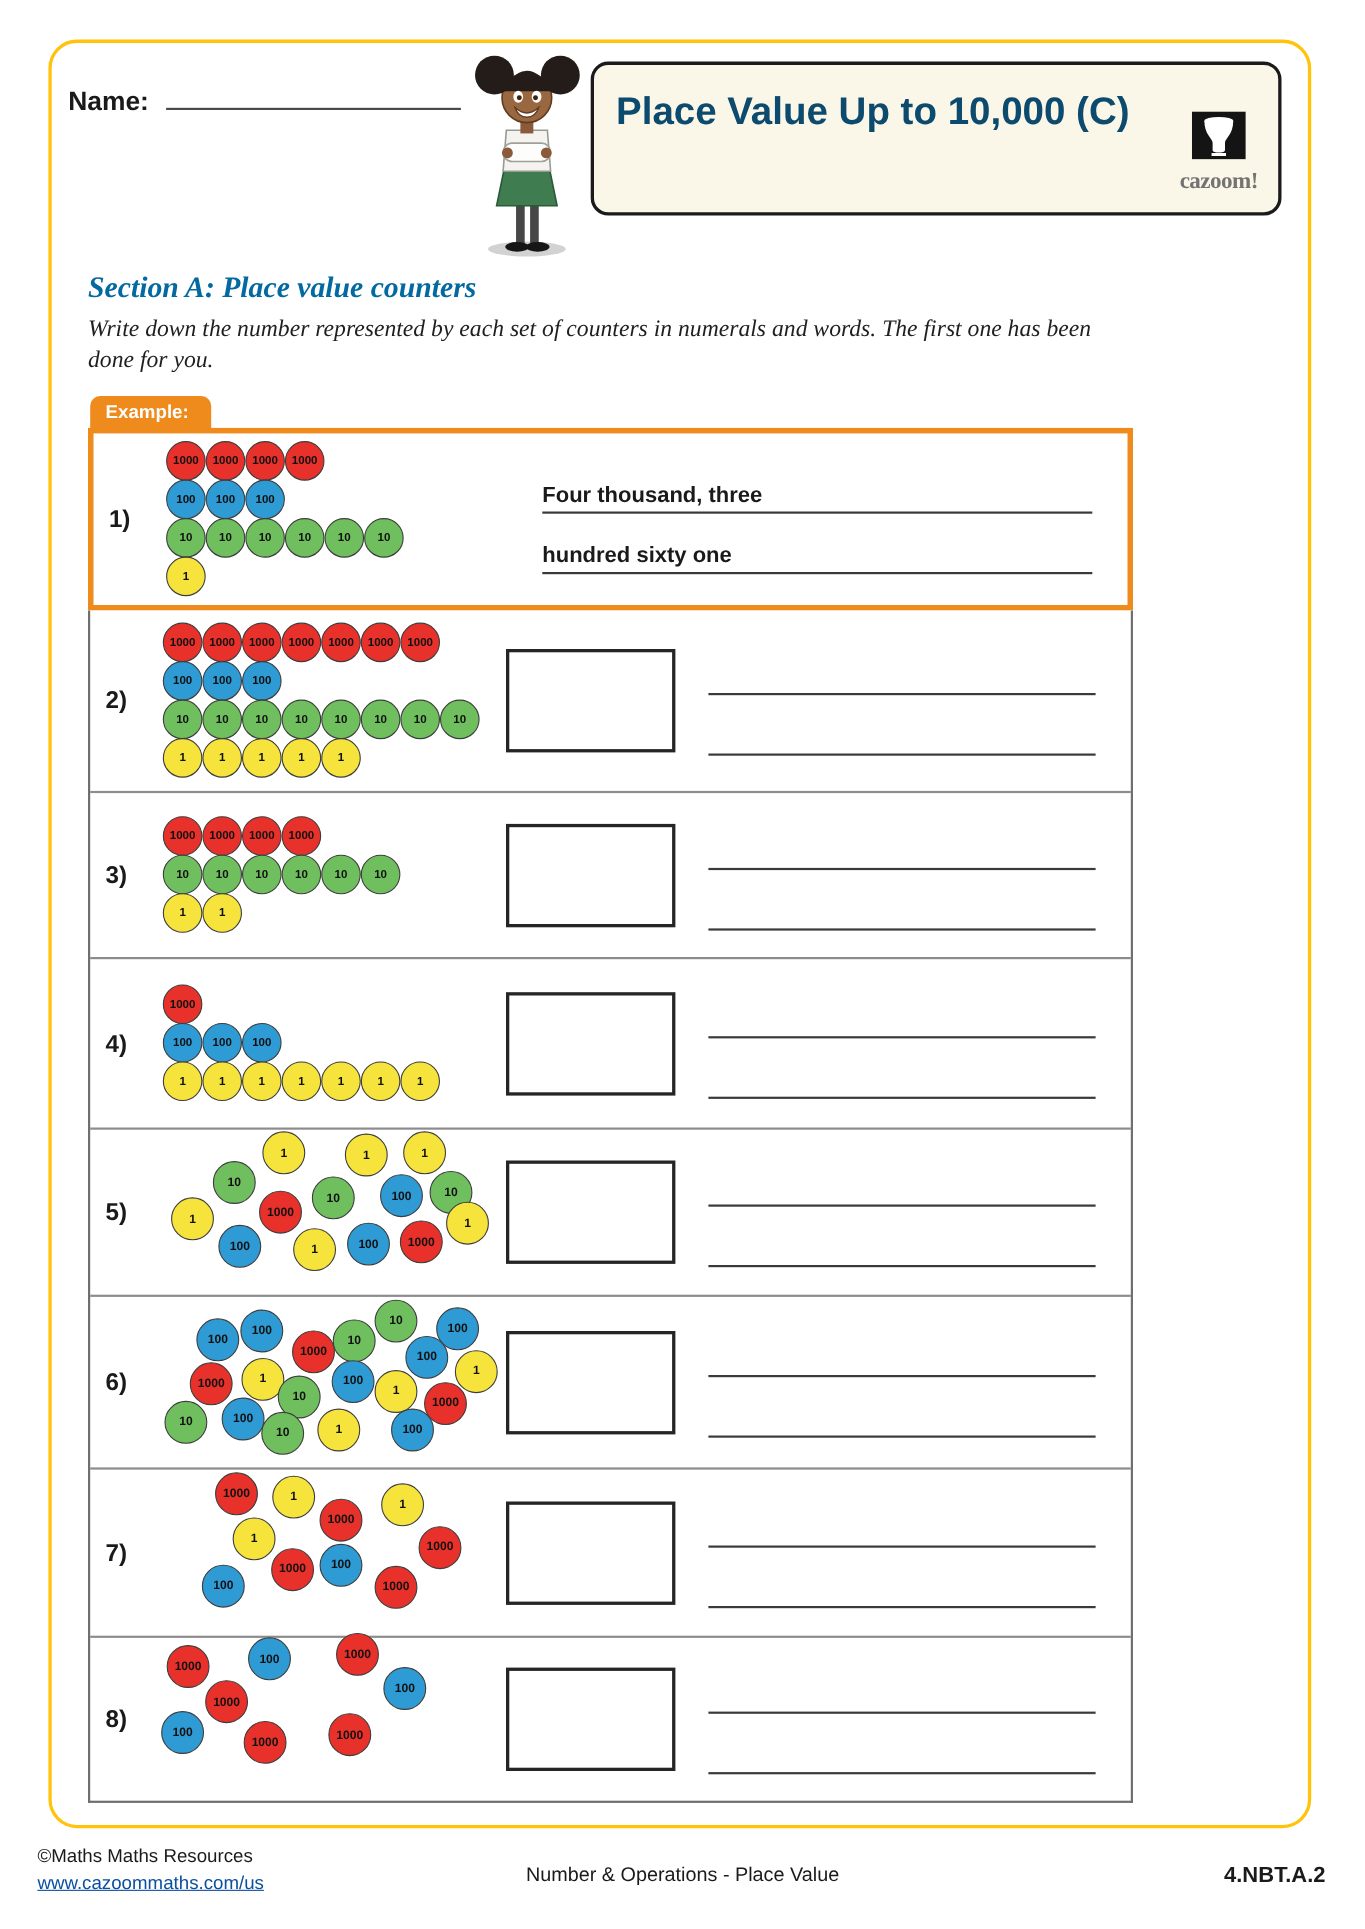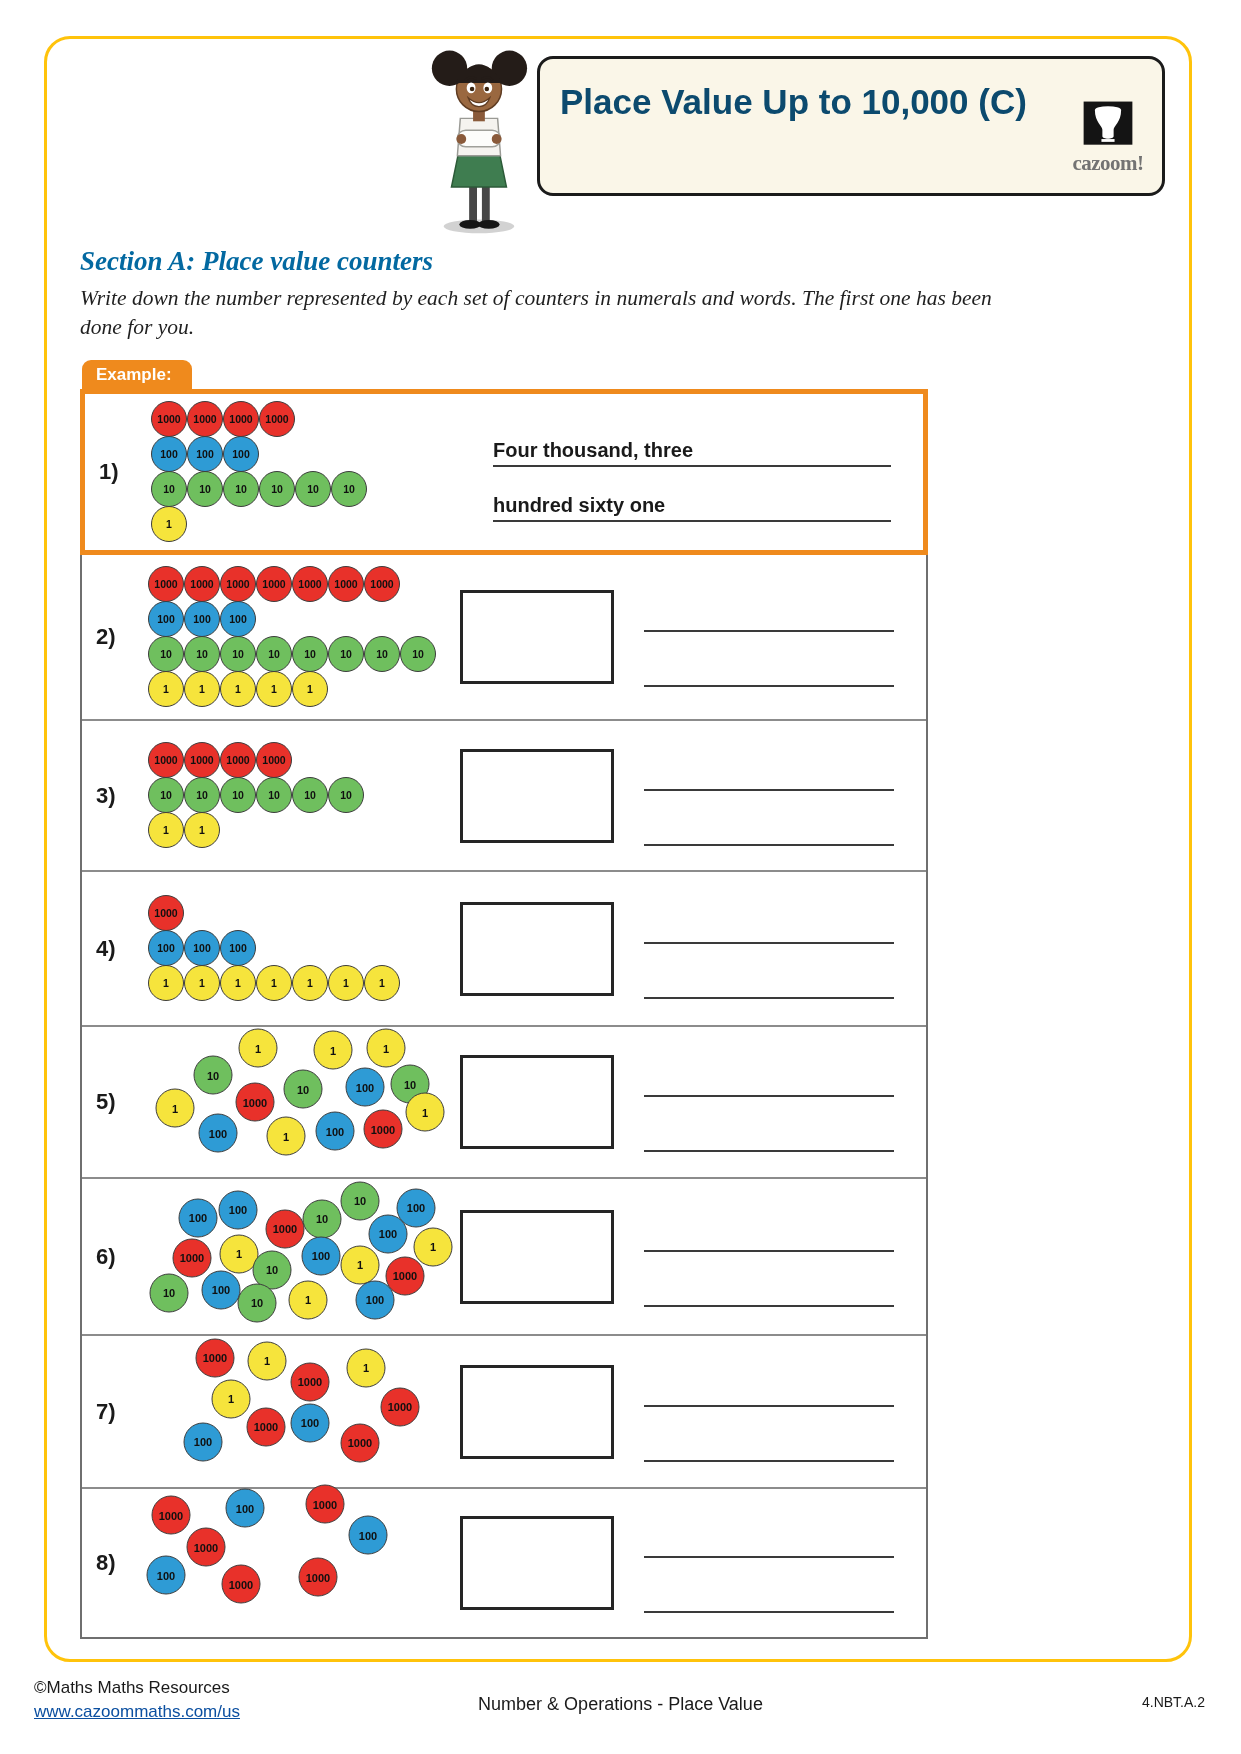--- a/index.html
+++ b/index.html
@@ -20,21 +20,21 @@
   .logo{position:absolute;right:16px;top:42px;width:76px;text-align:center;}
   .logo-text{font-family:"Liberation Serif",serif;font-weight:bold;font-size:21px;
              color:#737373;margin-top:-2px;letter-spacing:-0.5px;}
   
   .sec-head{position:absolute;left:80px;top:246px;font-family:"Liberation Serif",serif;
             font-weight:bold;font-style:italic;font-size:27px;color:#0369a1;}
   .sec-inst{position:absolute;left:80px;top:284px;width:940px;
             font-family:"Liberation Serif",serif;font-style:italic;font-size:21.5px;
             line-height:1.35;color:#1f1f1f;}
   
-  .worksheet{position:absolute;left:80px;top:360px;width:848px;}
+  .worksheet{position:absolute;left:80px;top:360px;width:950px;}
   .ex-tab{display:inline-block;background:#EF8A1D;color:#fff;font-weight:bold;
           font-size:17px;padding:5px 20px 4px 14px;border-radius:9px 9px 0 0;margin-left:2px;}
   .ex-box{border:5px solid #EF8A1D;background:#fff;}
   .qtable{border:2px solid #6f6f6f;border-top:none;background:#fff;}
   .qtable .q-row{border-bottom:2px solid #8c8c8c;}
   .qtable .q-row:last-child{border-bottom:none;}
   .q-row{position:relative;display:flex;align-items:center;box-sizing:border-box;}
   .q-num{position:absolute;left:14px;font-weight:bold;font-size:22px;}
   .counters{margin-left:66px;width:312px;flex:none;}
   .c-line{display:flex;height:36px;margin-top:-1px;}
@@ -46,28 +46,31 @@
   .ans-box{width:148px;height:88px;border:3px solid #252525;flex:none;display:flex;
            align-items:center;justify-content:center;font-weight:bold;font-size:33px;background:#fff;}
   .words{flex:1;margin:0 32px 0 30px;}
   .w-line{height:40px;border-bottom:2.5px solid #3a3a3a;display:flex;align-items:flex-end;
           padding-bottom:3px;font-weight:bold;font-size:20px;}
   .w-line + .w-line{margin-top:10px;}
   
   .f-left{position:absolute;left:34px;top:1678px;font-size:17px;}
   .f-url{display:block;color:#0b4fa0;text-decoration:underline;margin-top:4px;}
   .f-center{position:absolute;left:0;right:0;top:1694px;text-align:center;font-size:18px;}
-  .f-right{position:absolute;right:36px;top:1694px;font-size:14px;font-weight:normal;text-align:right;}
+  .f-right{position:absolute;right:36px;top:1694px;font-size:20px;font-weight:bold;text-align:right;}
 </style>
 </head>
 <body>
 
 <div class="frame"></div>
 
 <div class="meta">
+  <div class="meta-row">
+    <span>Name:</span><span class="fill-line"></span>
+  </div>
 </div>
 
 <div class="girl">
   <svg width="108" height="196" viewBox="0 0 110 196">
     <ellipse cx="57" cy="188" rx="36" ry="7" fill="#d2d2d2"></ellipse>
     <rect x="47" y="144" width="8" height="40" fill="#474747"></rect>
     <rect x="60" y="144" width="8" height="40" fill="#474747"></rect>
     <ellipse cx="48" cy="186" rx="11" ry="4.5" fill="#161616"></ellipse>
     <ellipse cx="67" cy="186" rx="11" ry="4.5" fill="#161616"></ellipse>
     <path d="M36 114 h42 l7 34 h-56 z" fill="#3f7d50" stroke="#2c5a38" stroke-width="1.5"></path>

